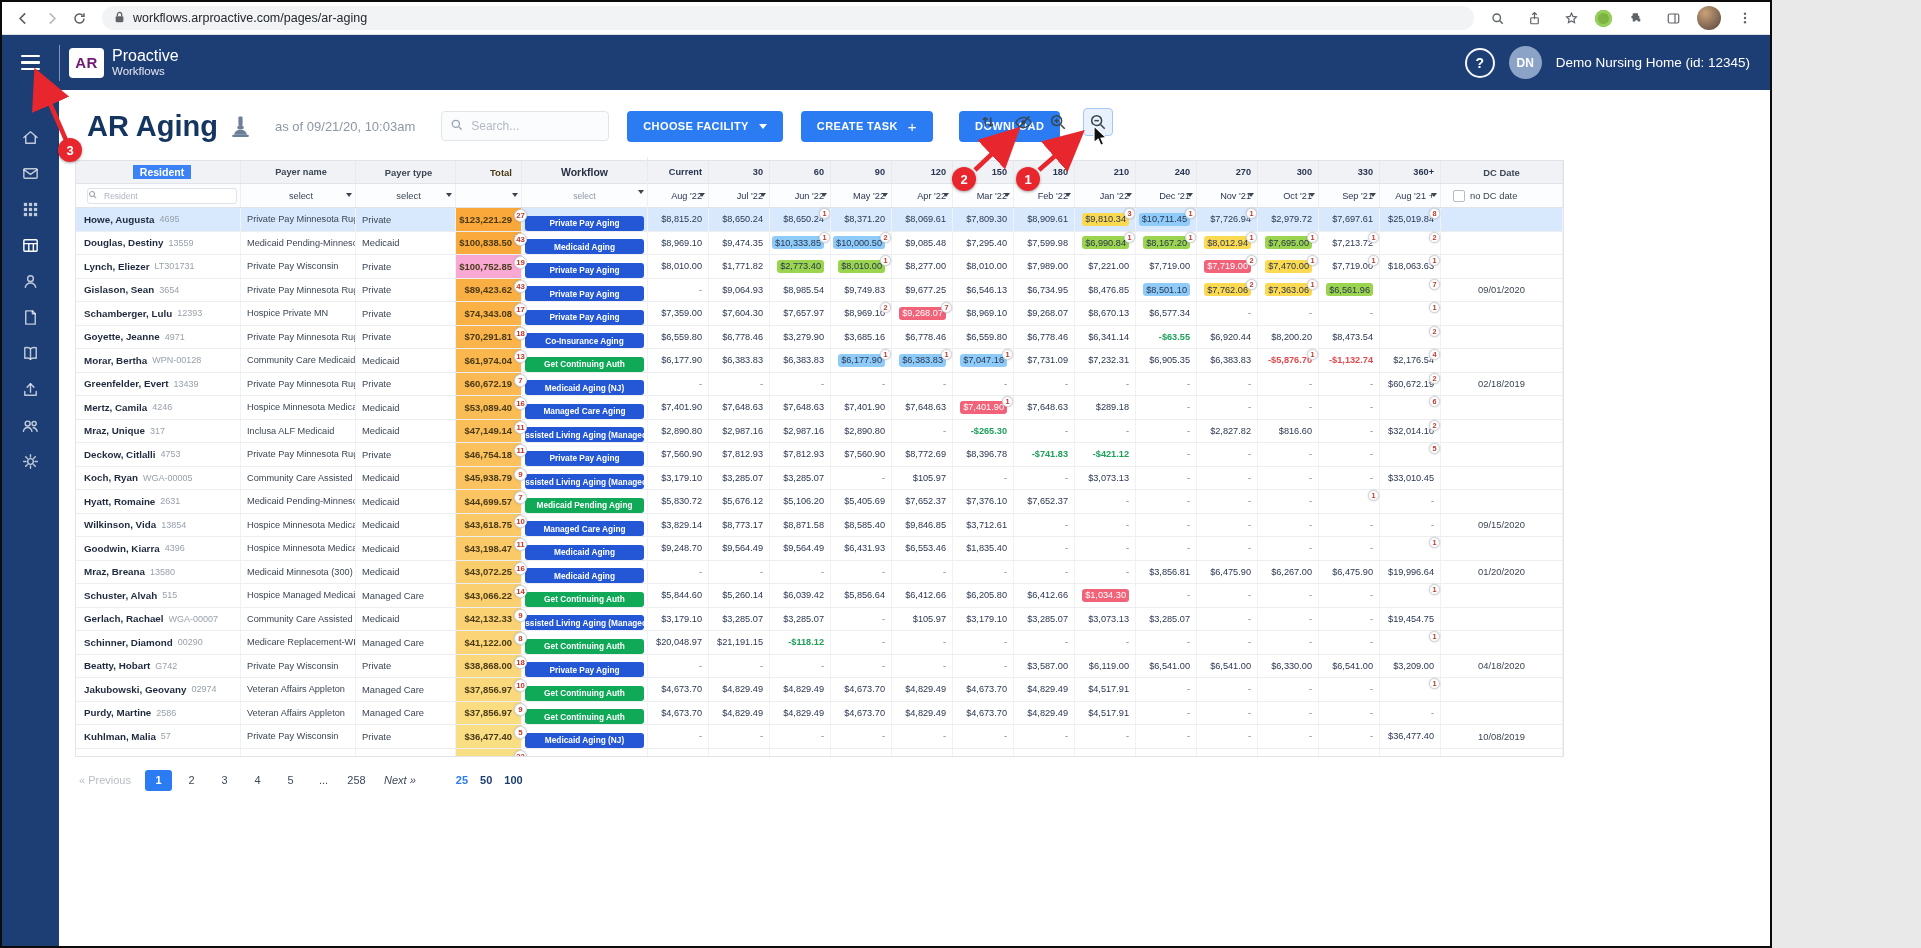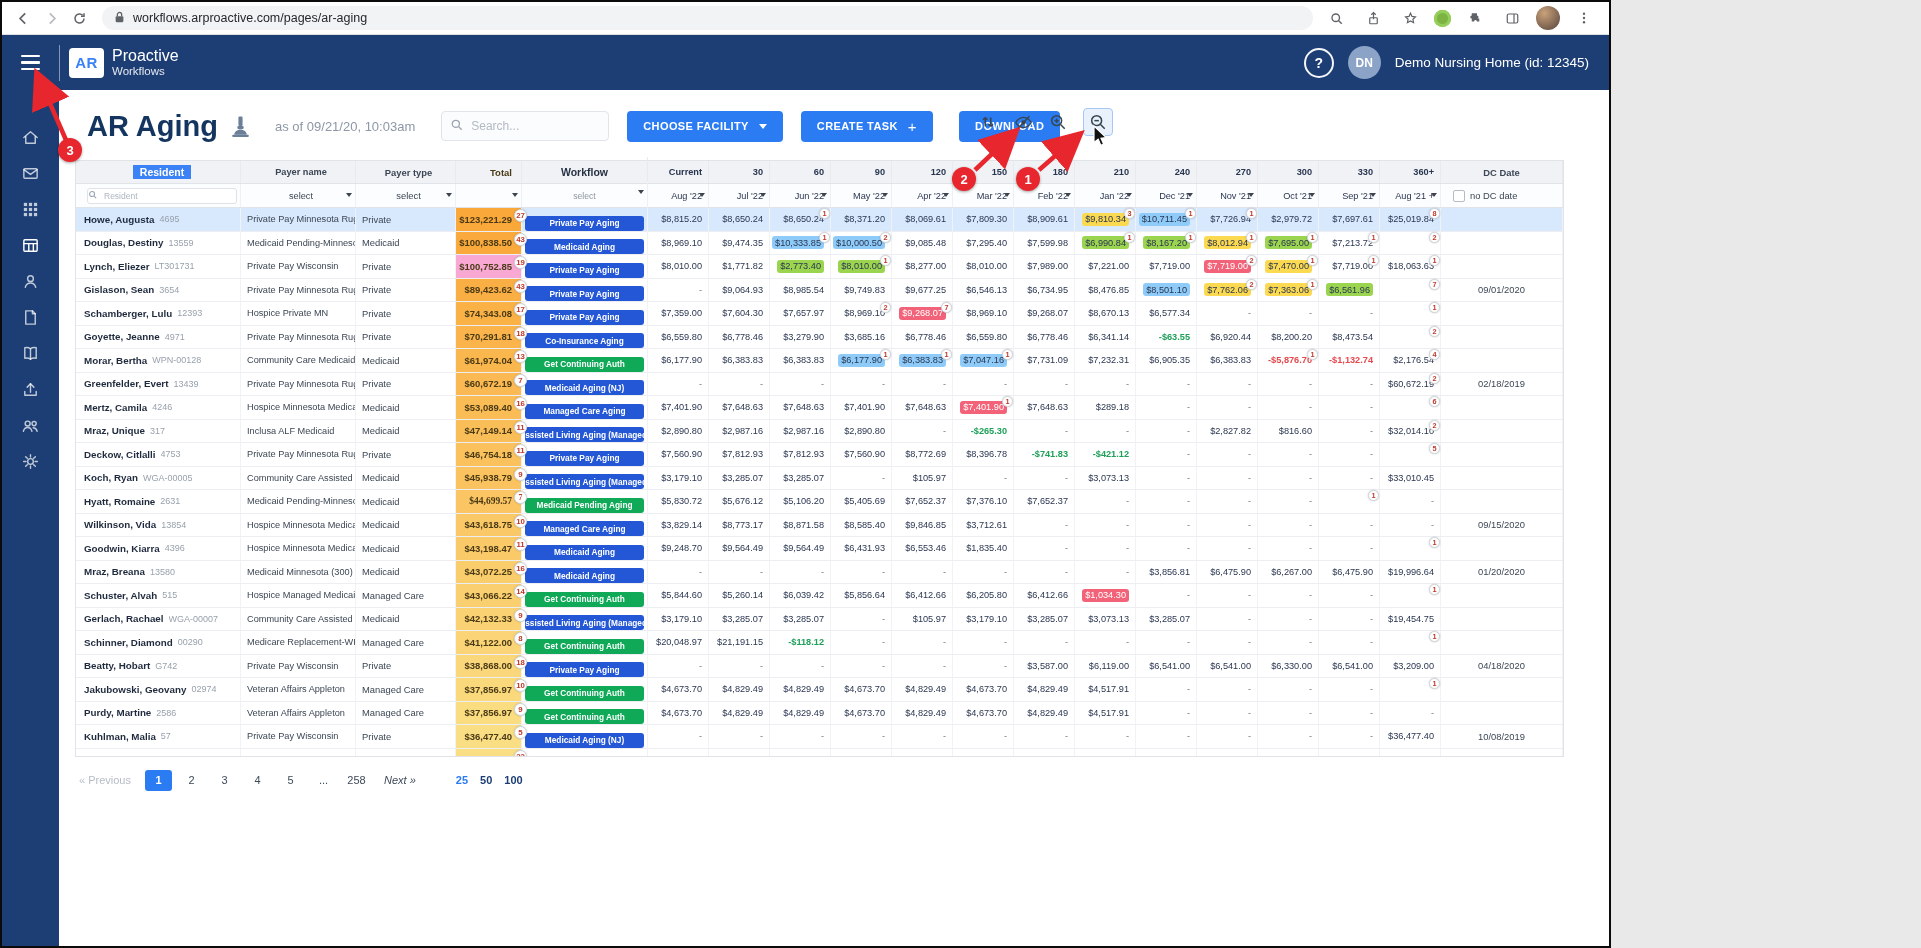--- a/index.html
+++ b/index.html
@@ -1,16 +1,16 @@
 <!DOCTYPE html>
 <html><head>
 <meta charset="utf-8">
 <style>
   html,body{margin:0;padding:0;background:#e9e9e9;}
-  .app-root{position:relative;width:1611px;height:948px;background:#fff;border:2px solid #0b0b0b;box-sizing:border-box;font-family:"Liberation Sans",sans-serif;overflow:hidden;}
+  .app-root{position:relative;width:1772px;height:948px;background:#fff;border:2px solid #0b0b0b;box-sizing:border-box;font-family:"Liberation Sans",sans-serif;overflow:hidden;}
 
   
   .bbar{height:33px;background:#fff;border-bottom:1px solid #dcdfe3;display:flex;align-items:center;padding:0 8px;gap:2px;box-sizing:border-box;}
   .bbtn{width:26px;height:26px;border-radius:50%;display:flex;align-items:center;justify-content:center;color:#5f6368;flex:0 0 auto;}
   .bbtn.dis{color:#b7bbbf;}
   .urlpill{flex:1 1 auto;height:24px;border-radius:12px;background:#f1f3f4;display:flex;align-items:center;padding:0 12px;gap:8px;margin:0 8px;min-width:0;}
   .urltext{font-size:12.5px;color:#24282e;white-space:nowrap;overflow:hidden;}
   .bright{display:flex;align-items:center;gap:11px;flex:0 0 auto;padding-right:4px;color:#5f6368;}
   .extgreen{width:17px;height:17px;border-radius:50%;background:#7cb342;box-shadow:inset 0 0 0 3px #94cf5a;}
   .bavatar{width:24px;height:24px;border-radius:50%;background:radial-gradient(circle at 35% 30%,#c9a27a,#55423a);}
@@ -19,21 +19,21 @@
   .below{display:flex;height:913px;}
   .sidebar{width:57px;background:#1d3e75;flex:0 0 auto;display:flex;flex-direction:column;align-items:center;}
   .hamb{height:55px;display:flex;flex-direction:column;justify-content:center;align-items:center;gap:4px;width:100%;cursor:pointer;}
   .hamb i{display:block;width:19px;height:2.4px;background:#fff;border-radius:1px;}
   .snav{margin-top:36px;display:flex;flex-direction:column;gap:14px;align-items:center;}
   .sitem{width:22px;height:22px;color:rgba(255,255,255,.72);display:flex;align-items:center;justify-content:center;}
   .sitem.active{color:#fff;}
   .maincol{flex:1 1 auto;display:flex;flex-direction:column;min-width:0;}
   .appheader{height:55px;background:#1d3e75;display:flex;align-items:center;padding:0 20px 0 10px;box-sizing:border-box;position:relative;}
   .hdr-divider{position:absolute;left:0;top:10px;height:36px;width:1px;background:rgba(255,255,255,.45);}
-  .logobadge{width:35px;height:30px;background:#fff;border-radius:4px;display:flex;align-items:center;justify-content:center;color:#3b82f6;font-weight:800;font-size:15px;letter-spacing:.5px;}
+  .logobadge{width:35px;height:30px;background:#fff;border-radius:4px;display:flex;align-items:center;justify-content:center;color:#701a75;font-weight:800;font-size:15px;letter-spacing:.5px;}
   .logotxt{margin-left:8px;line-height:1.05;}
   .logotxt .t1{color:#fff;font-weight:400;font-size:16px;}
   .logotxt .t2{color:rgba(255,255,255,.88);font-size:11.5px;}
   .hright{margin-left:auto;display:flex;align-items:center;gap:14px;}
   .helpc{width:26px;height:26px;border-radius:50%;border:2px solid rgba(255,255,255,.95);color:#fff;font-size:14px;font-weight:700;display:flex;align-items:center;justify-content:center;}
   .dnav{width:33px;height:33px;border-radius:50%;background:#8ba3c7;color:#fff;font-size:12px;font-weight:700;display:flex;align-items:center;justify-content:center;}
   .acct{color:#fff;font-size:13.5px;}
 
   
   .main{background:#fff;flex:1;padding:0 14px 0 8px;position:relative;}
@@ -1171,21 +1171,21 @@
                 </div>
                 <div class="cell c-dc"></div>
               </div>
               <div class="trow">
                 <div class="cell c-res">
                   <span class="nm">Hyatt, Romaine</span>
                   <span class="rid">2631</span>
                 </div>
                 <div class="cell c-payer">Medicaid Pending-Minnesota (3:</div>
                 <div class="cell c-ptype">Medicaid</div>
-                <div class="cell c-total" style="background: rgb(250, 197, 98); font-family: Liberation Serif, serif;">
+                <div class="cell c-total" style="background: rgb(250, 197, 98);">
                   <span>$44,699.57</span>
                   <div class="tbadge">
                     <span class="badge">7</span>
                   </div>
                 </div>
                 <div class="cell c-wf">
                   <span class="wfb wf-green">Medicaid Pending Aging</span>
                 </div>
                 <div class="cell c-age">
                   <span class="val">$5,830.72</span>

